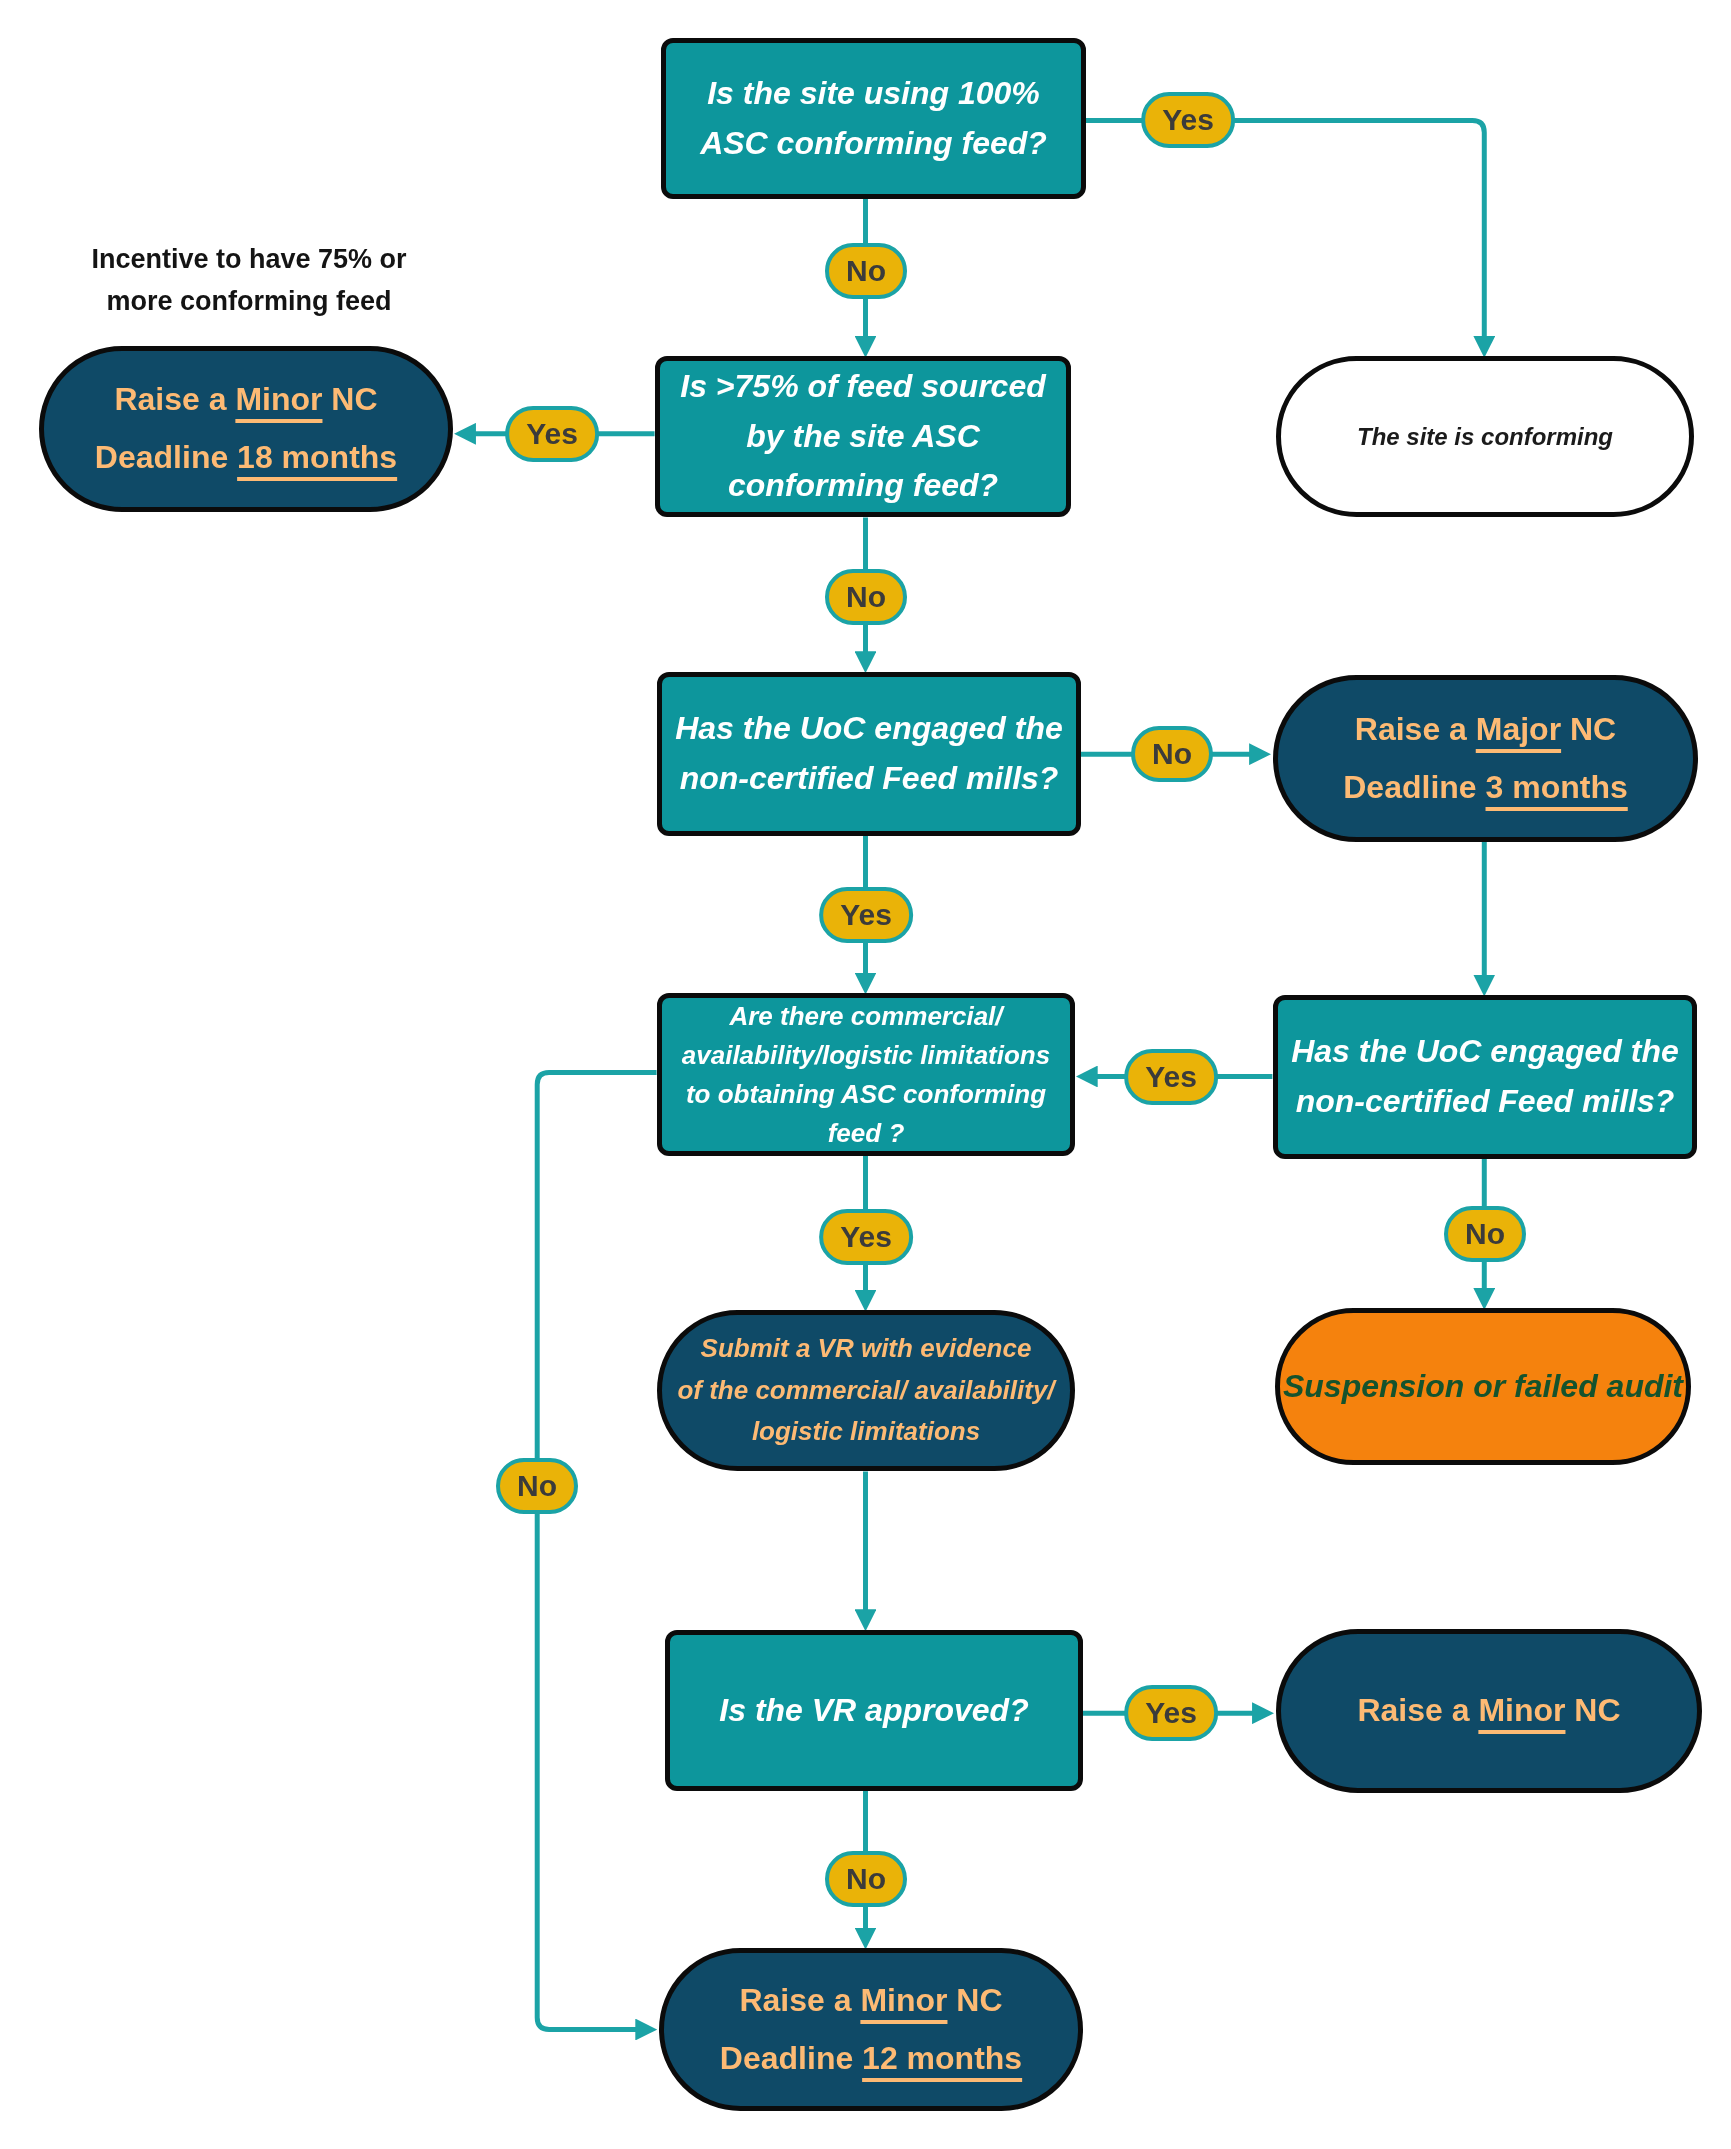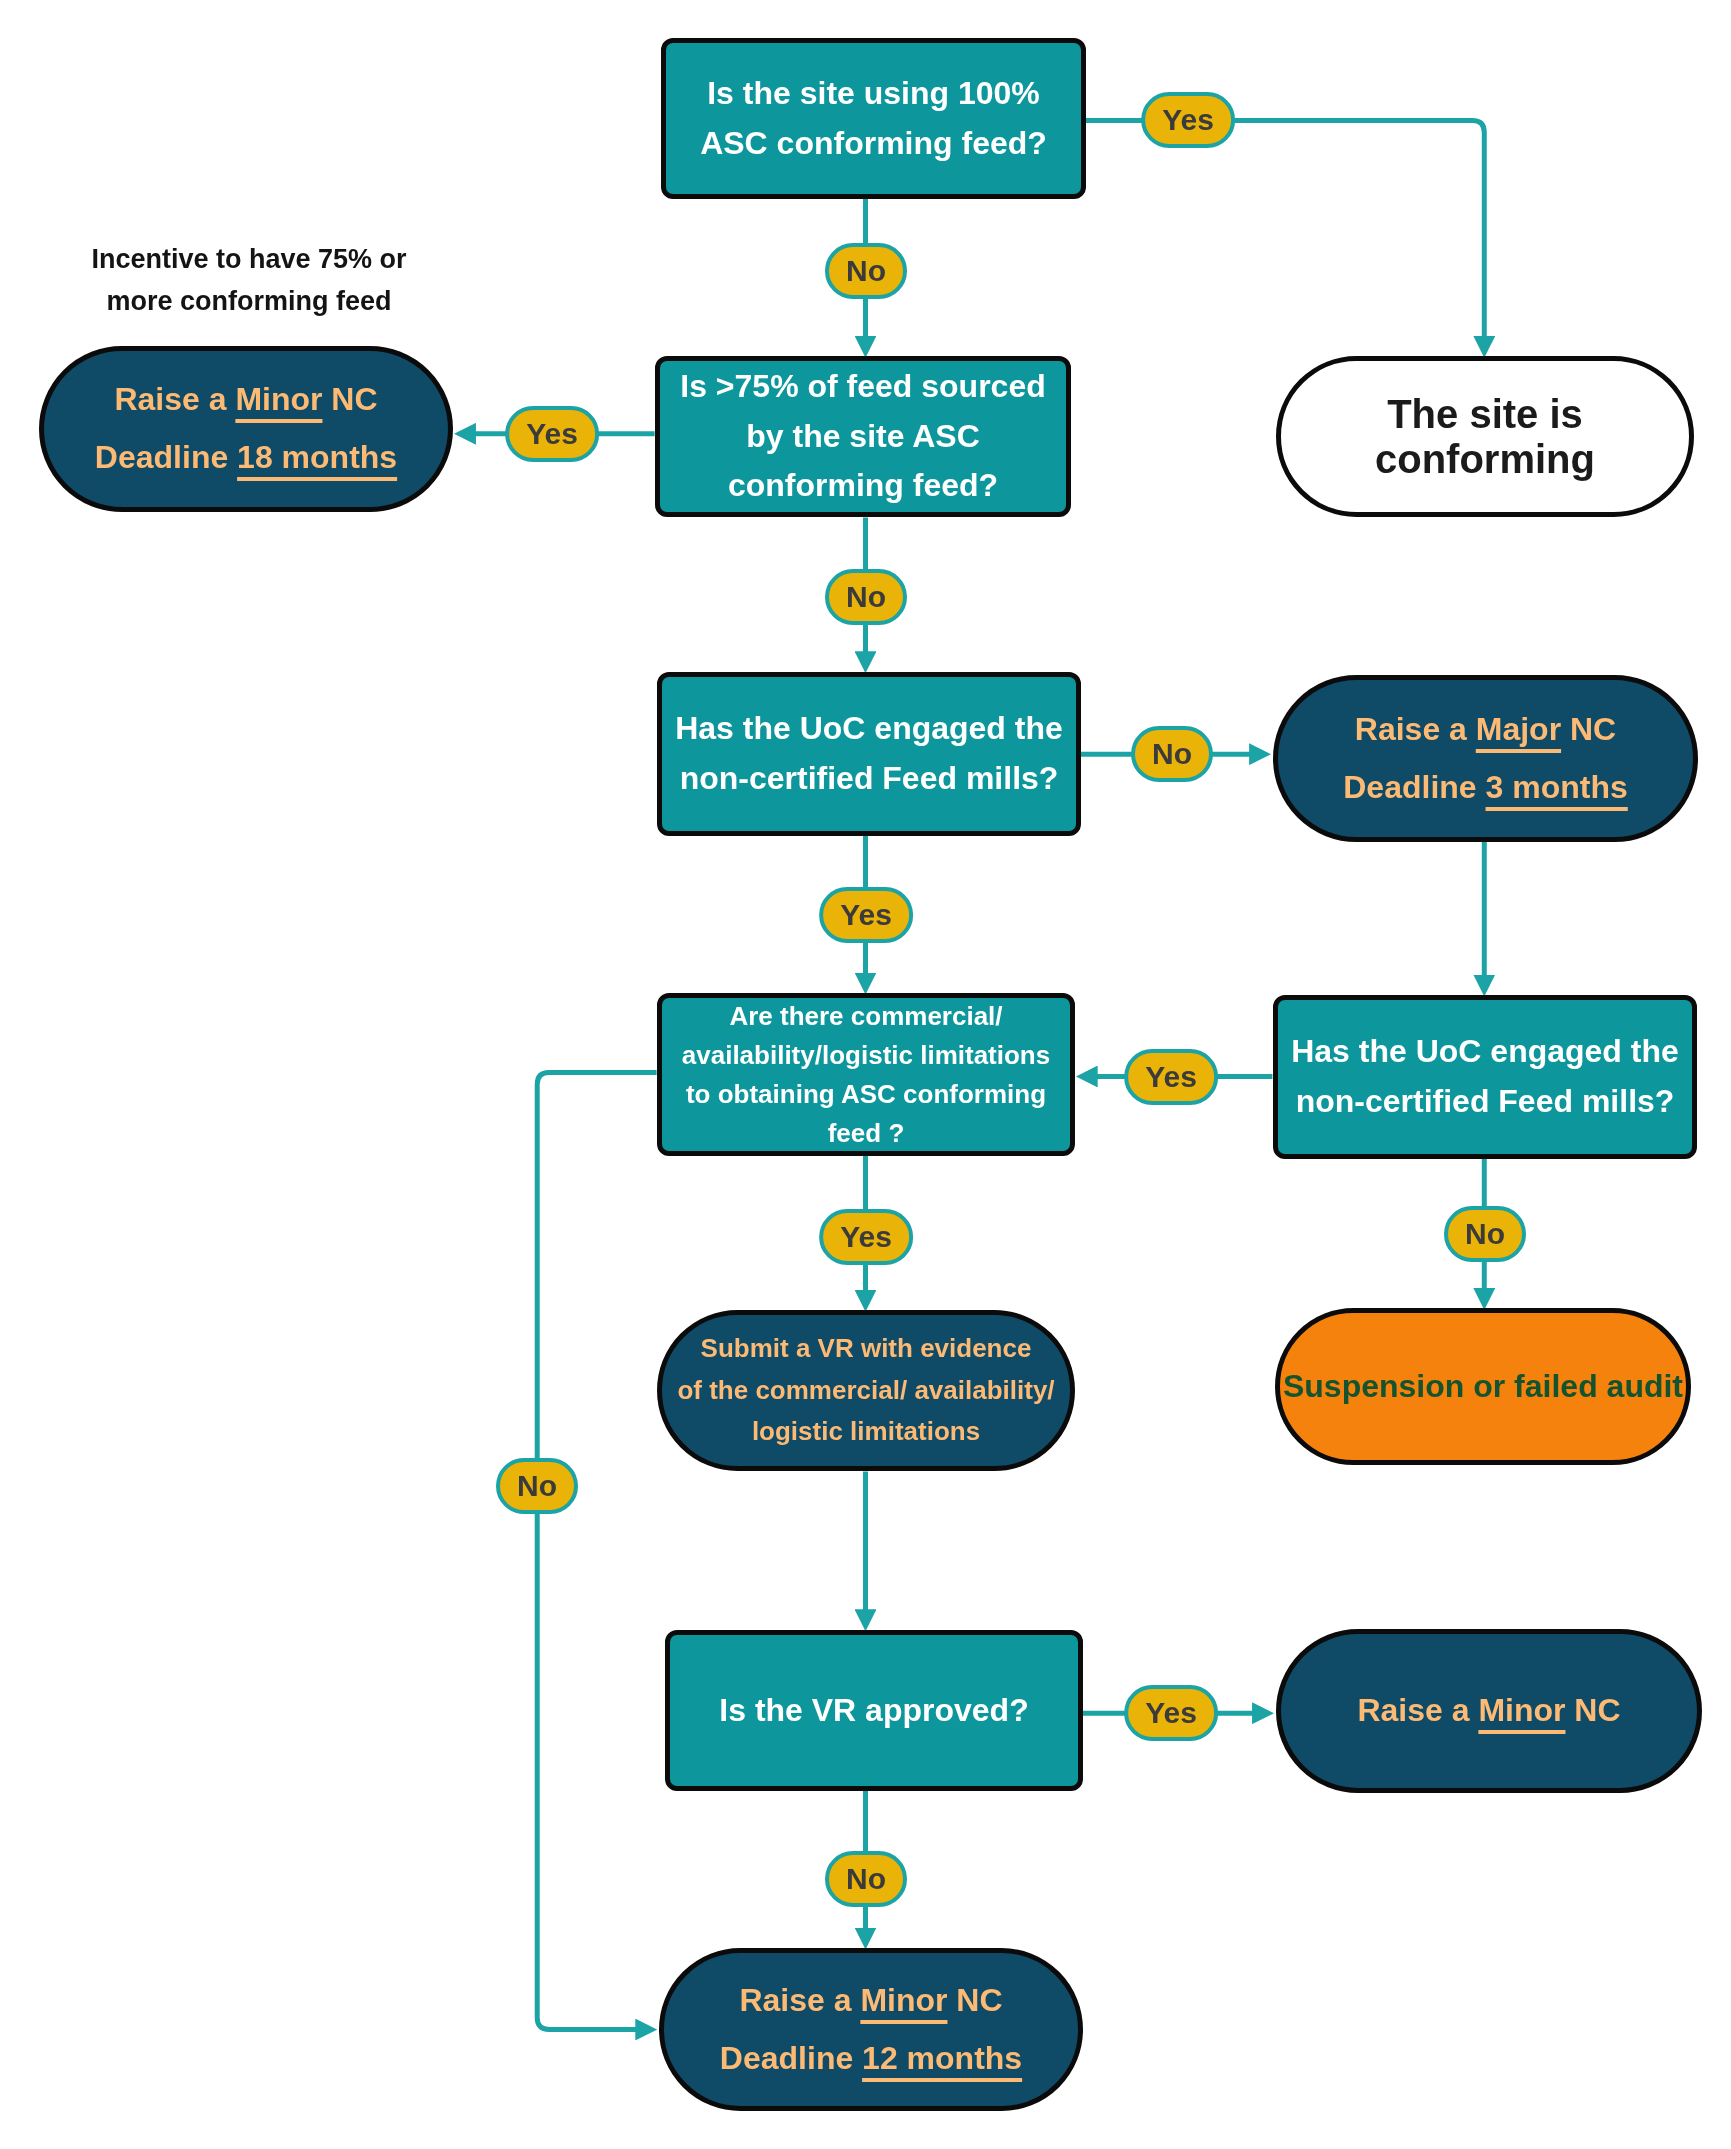--- a/index.html
+++ b/index.html
@@ -21,26 +21,26 @@
   svg.edges{position:absolute;left:0;top:0;pointer-events:none;}
   .edge{stroke:var(--line-teal);stroke-width:5;fill:none;}
   .arrowhead{fill:var(--line-teal);}
 
   .node{
     position:absolute;box-sizing:border-box;
     border:5px solid var(--border-black);
     display:flex;align-items:center;justify-content:center;
     text-align:center;font-weight:700;
   }
-  .qtext{white-space:pre-line;width:100%;}
+  .qtext{white-space:pre-line;width:100%;font-style:italic;}
   .teal{background:var(--teal-fill);color:#fff;border-radius:12px;font-size:32px;line-height:1.55;}
   .teal.small{font-size:26px;line-height:1.5;}
   .pillbox{border-radius:994px;}
   .navy{background:var(--navy-fill);color:#fdba74;}
-  .white-node{background:#ffffff;color:#1b1b1b;font-size:40px;}
+  .white-node{background:#ffffff;color:#1b1b1b;font-size:24px;}
   .orange-node{background:var(--orange-fill);color:#14532d;font-size:32px;}
   .outcome{font-size:32px;line-height:1.8;}
   .outcome .oline{white-space:pre;}
   .navy.small-text{font-size:26px;line-height:1.6;}
   .u{text-decoration:underline;text-underline-offset:9px;text-decoration-thickness:3.5px;}
 
   .label-pill{
     position:absolute;transform:translate(-50%,-50%);
     background:#eab308;border:4px solid var(--line-teal);
     border-radius:994px;color:var(--label-text);

